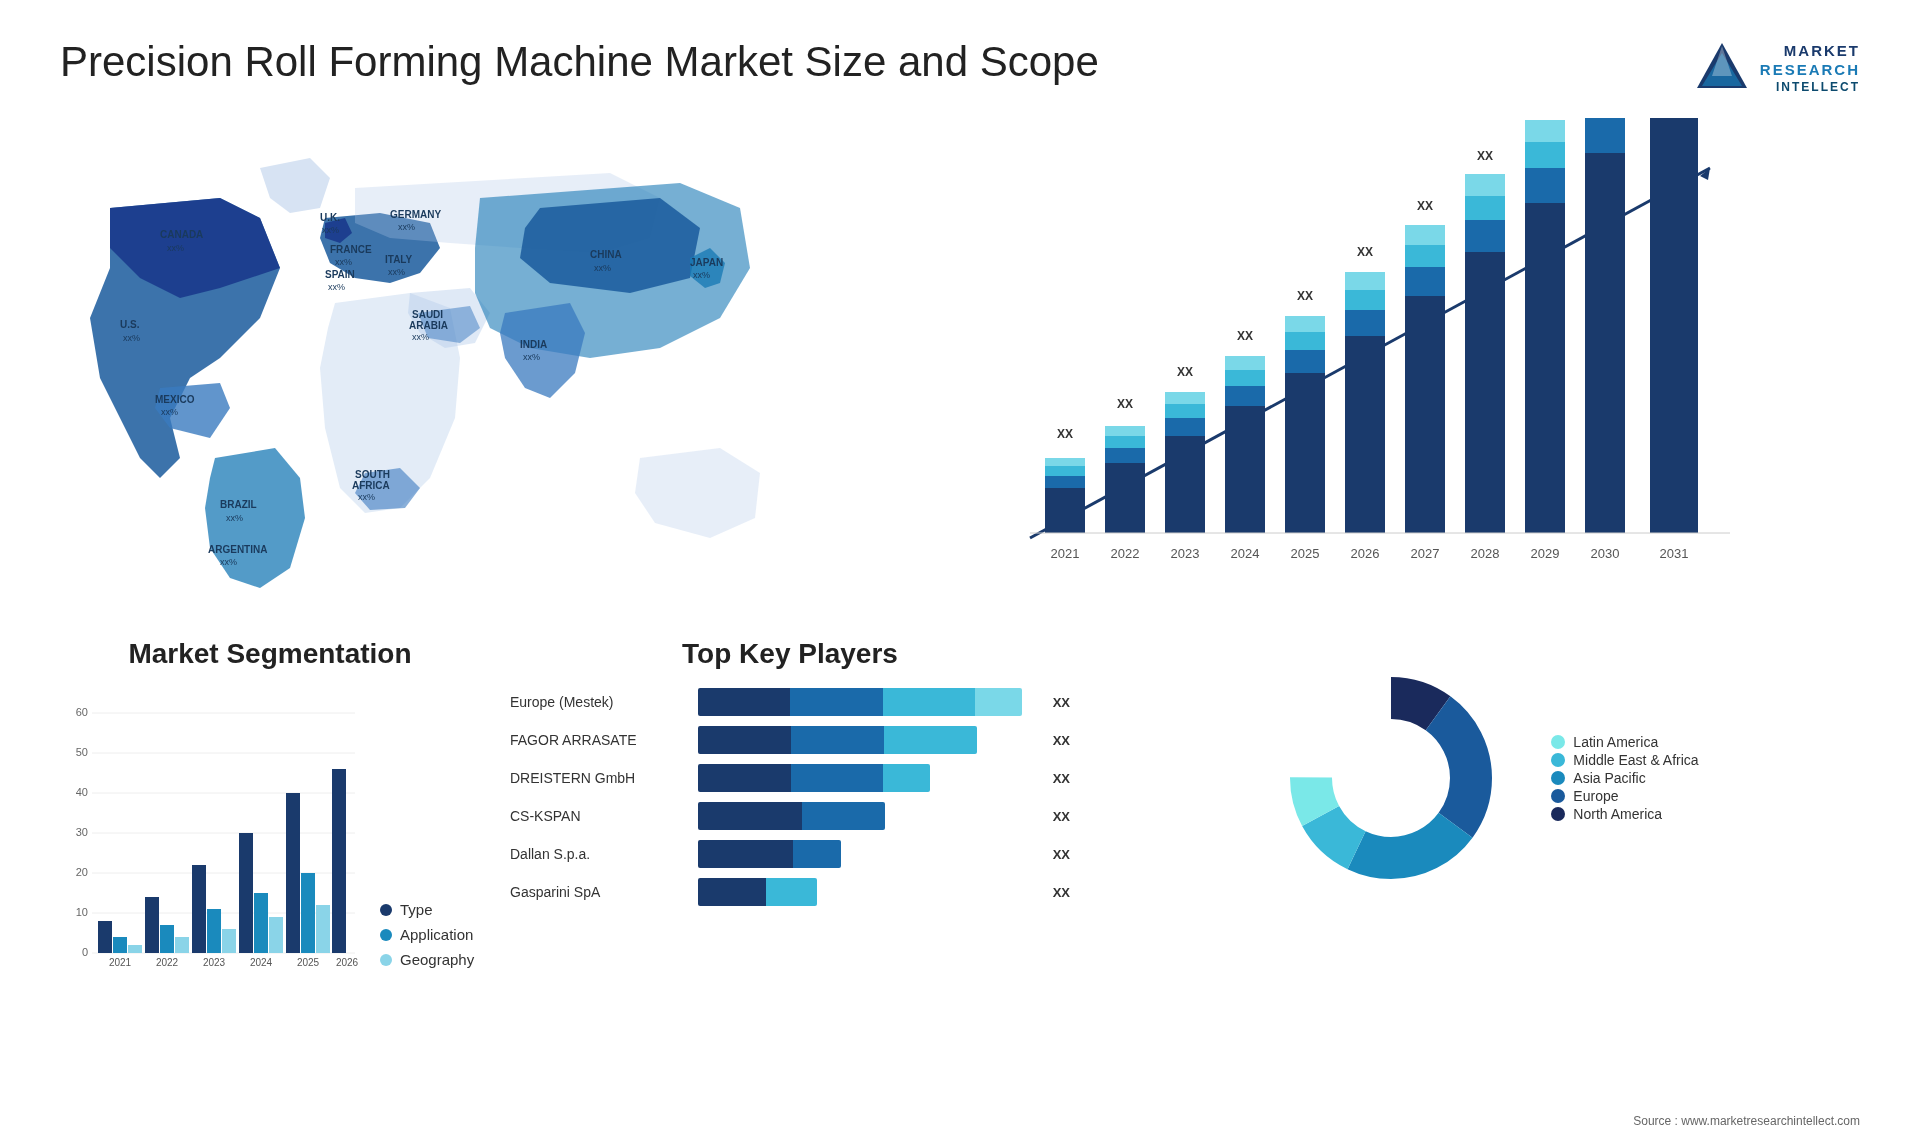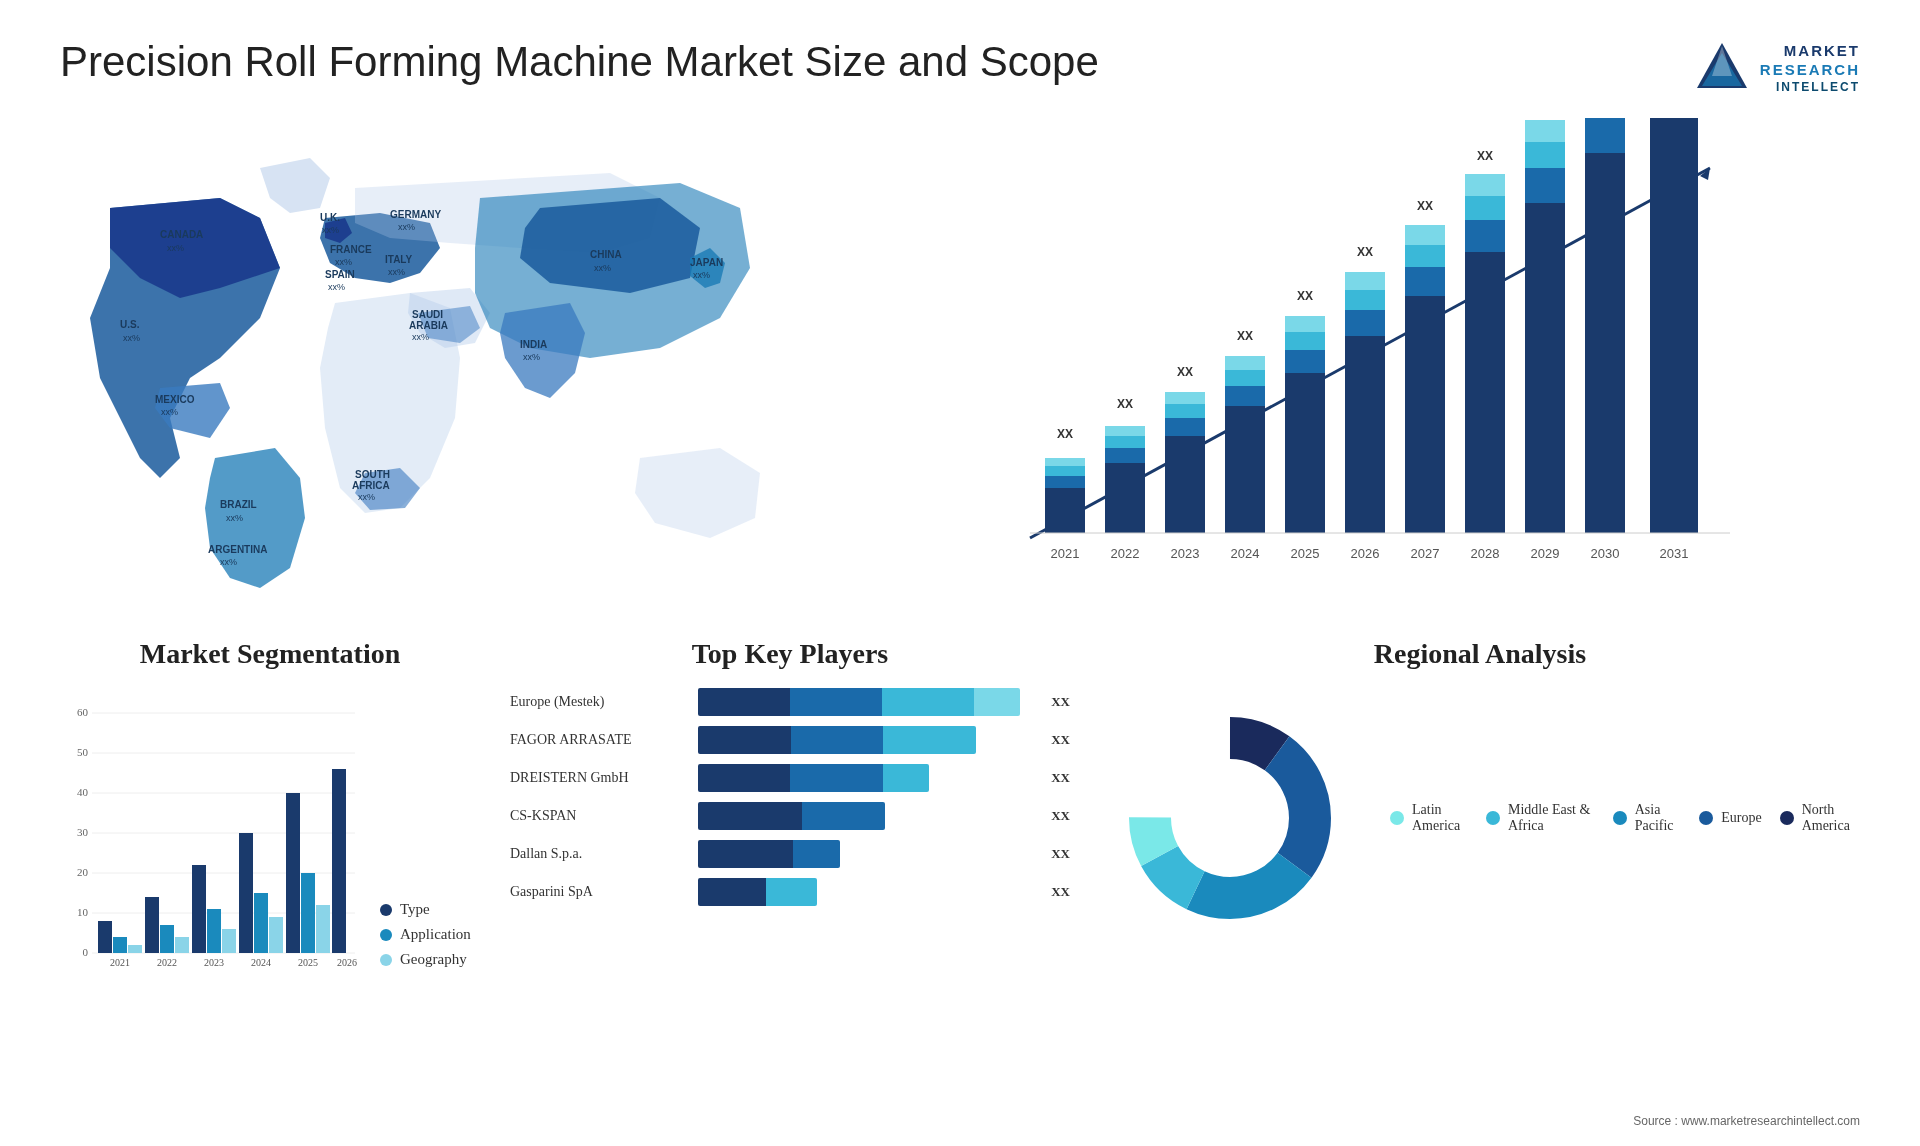--- a/index.html
+++ b/index.html
@@ -59,21 +59,20 @@
     .chart-container {
       flex: 1;
       height: 480px;
       position: relative;
     }
     
     .bottom-section {
       display: flex;
       gap: 30px;
       height: 420px;
-      font-family: Liberation Serif, serif;
     }
     .segmentation {
       flex: 0 0 420px;
     }
     .key-players {
       flex: 0 0 560px;
     }
     .regional {
       flex: 1;
     }
@@ -147,22 +146,22 @@
       justify-content: center;
       margin-top: 10px;
     }
     .donut-container {
       width: 260px;
       height: 260px;
       flex-shrink: 0;
     }
     .legend {
       display: flex;
-      flex-direction: row;
-      gap: 18px;
+      flex-direction: column;
+      gap: 2px;
     }
     .legend-item {
       display: flex;
       align-items: center;
       gap: 8px;
       font-size: 14px;
       color: #333;
     }
     .legend-dot {
       width: 14px;
@@ -534,21 +533,20 @@
               <div class="player-bar-seg1" style="flex:0.8;"></div>
               <div class="player-bar-seg3" style="flex:0.6;"></div>
             </div>
           </div>
           <span class="player-xx">XX</span>
         </div>
       </div>
     </div>
 
     <div class="regional">
-      <div class="section-title">Regional Analysis</div>
       <div class="regional-content">
         <div class="donut-container">
           <svg viewBox="0 0 260 260" width="260" height="260">
 
             <circle cx="130" cy="130" r="55" fill="white"></circle>
 
             <circle cx="130" cy="130" r="80" fill="none" stroke="#1a2a5c" stroke-width="42" stroke-dasharray="175.9 502.65" stroke-dashoffset="125.66" transform="rotate(-90 130 130)"></circle>
 
             <circle cx="130" cy="130" r="80" fill="none" stroke="#1a5a9c" stroke-width="42" stroke-dasharray="125.66 502.65" stroke-dashoffset="-50.27" transform="rotate(-90 130 130)"></circle>
 

